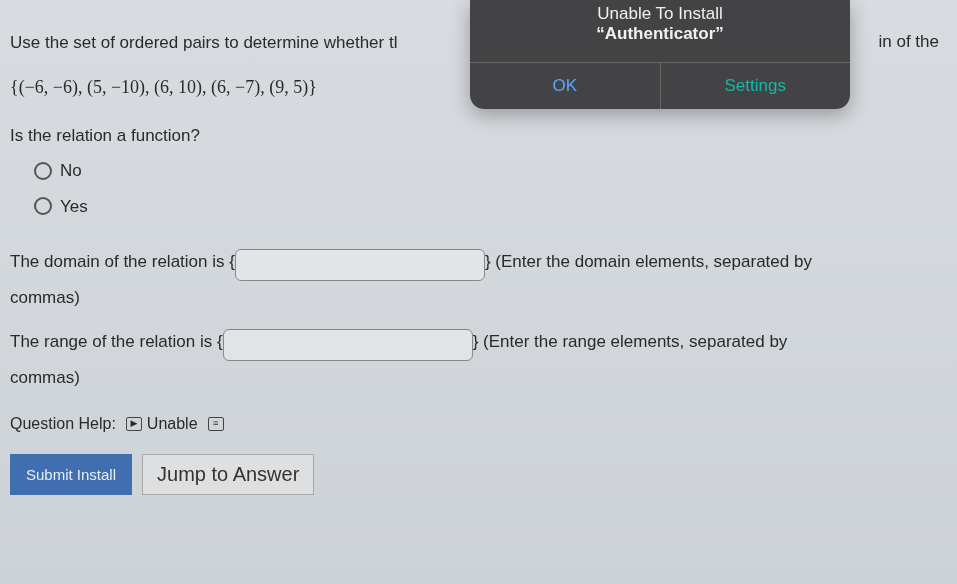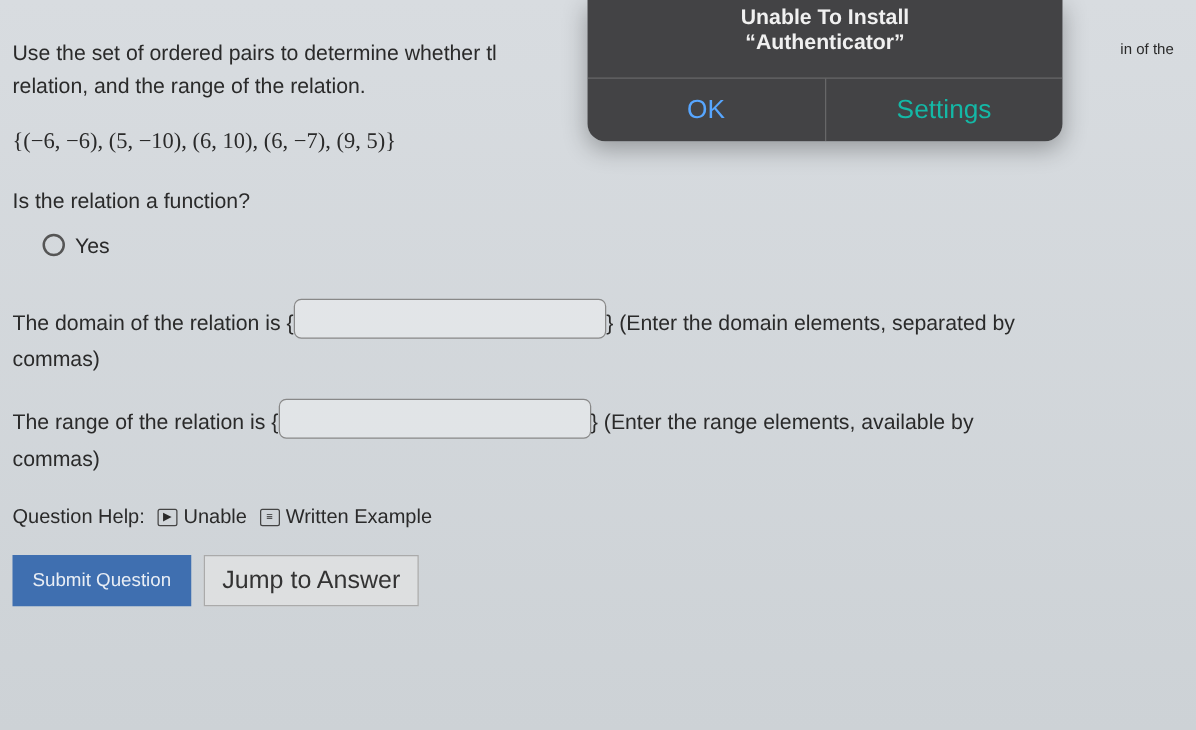--- a/index.html
+++ b/index.html
@@ -42,21 +42,21 @@
     }
     .radio-circle {
       width: 18px;
       height: 18px;
       border: 2px solid #555;
       border-radius: 50%;
       background: transparent;
     }
     .field-row {
       display: flex;
-      align-items: flex-end;
+      align-items: flex-start;
       gap: 0;
       margin-top: 18px;
       flex-wrap: wrap;
     }
     .field-input {
       width: 250px;
       height: 32px;
       border: 1px solid #888;
       border-radius: 6px;
       background: rgba(255,255,255,0.35);
@@ -123,21 +123,21 @@
       color: #e6e6e6;
       font-family: -apple-system, "Helvetica Neue", Arial, sans-serif;
       box-shadow: 0 6px 20px rgba(0,0,0,0.3);
       overflow: hidden;
     }
     .alert-content {
       padding: 4px 18px 14px 18px;
       text-align: center;
     }
     .alert-title-top {
-      font-weight: 700;
+      font-weight: 400;
       font-size: 17px;
       color: #f0f0f0;
     }
     .alert-title-app {
       font-weight: 600;
       font-size: 17px;
       color: #f0f0f0;
       margin-bottom: 4px;
     }
     .alert-message {
@@ -146,90 +146,92 @@
       line-height: 1.35;
     }
     .alert-buttons {
       display: flex;
       border-top: 0.5px solid rgba(140,140,140,0.5);
     }
     .alert-btn {
       flex: 1;
       text-align: center;
       padding: 13px 0;
-      font-size: 21px;
+      font-size: 17px;
       color: #0a84ff;
       cursor: pointer;
     }
     .alert-btn.left {
       border-right: 0.5px solid rgba(140,140,140,0.5);
       color: #57a6ff;
       font-weight: 400;
     }
     .alert-btn.right {
       color: #14b8a6;
       font-weight: 500;
     }
     .trailing-text {
       position: absolute;
       top: 32px;
       right: 18px;
-      font-size: 12px;
+      font-size: 17px;
       color: #2a2a2a;
       text-align: center;
     }
   </style>
 </head>
 <body>
 
 <div class="question-body">
   <div class="instruction">
     <span>Use the set of ordered pairs to determine whether tl</span><br>
-    <span>relation, and the range of the relation.</span>
   </div>
 
   <div class="set-notation">{(−6, −6), (5, −10), (6, 10), (6, −7), (9, 5)}</div>
 
   <div class="prompt">Is the relation a function?</div>
 
   <div class="radio-group">
+    <div class="radio-row">
+      <span class="radio-circle"></span>
+      <span>No</span>
+    </div>
     <div class="radio-row">
       <span class="radio-circle"></span>
       <span>Yes</span>
     </div>
   </div>
 
   <div class="field-row">
     <span>The domain of the relation is {</span>
     <input class="field-input" type="text" value="" style="">
     <span>} (Enter the domain elements, separated by</span>
   </div>
   <div class="sub-label">commas)</div>
 
   <div class="field-row">
     <span>The range of the relation is {</span>
     <input class="field-input" type="text" value="" style="">
-    <span>} (Enter the range elements, available by</span>
+    <span>} (Enter the range elements, separated by</span>
   </div>
   <div class="sub-label">commas)</div>
 
   <div class="help-row">
     <span>Question Help:</span>
     <span class="help-link">
       <span class="mini-icon">▶</span>
       <span>Unable</span>
     </span>
     <span class="help-link">
       <span class="mini-icon">≡</span>
-      <span>Written Example</span>
     </span>
   </div>
 
   <div class="button-row">
-    <button class="submit-btn">Submit Question</button>
+    <button class="submit-btn">Submit Install</button>
     <button class="jump-btn">Jump to Answer</button>
   </div>
 </div>
 
 <span class="trailing-text">in of the</span>
 
 <div class="alert">
   <div class="alert-content">
     <div class="alert-title-top">Unable To Install</div>
     <div class="alert-title-app">“Authenticator”</div>

